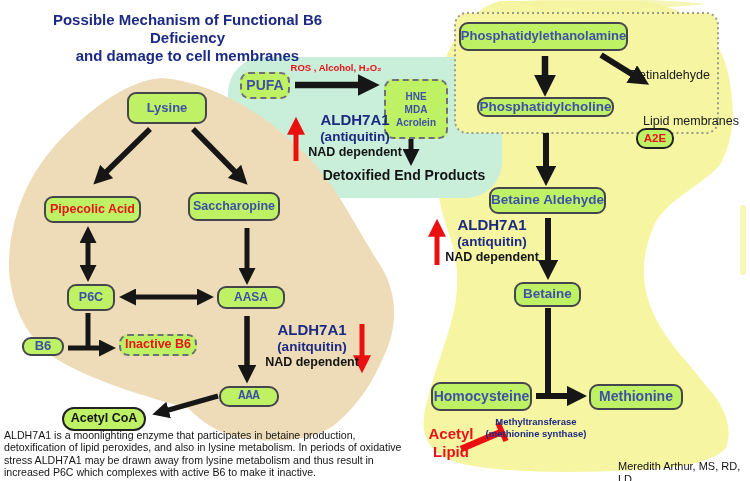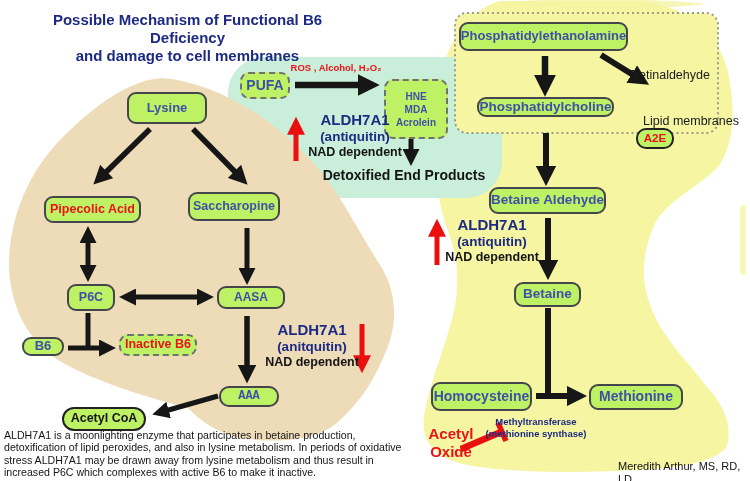--- a/index.html
+++ b/index.html
@@ -134,21 +134,21 @@
   </div>
 
   <div class="lbl center enzyme-block" style="left:252px;top:321px;width:120px;">
     <span class="l1">ALDH7A1</span>
     <span class="l2">(anitquitin)</span>
     <span class="l3">NAD dependent</span>
   </div>
 
   <div class="lbl red center" style="left:422px;top:425px;width:58px;font-size:15px;line-height:1.2;">
     <span style="display:block;">Acetyl</span>
-    <span style="display:block;">Oxide</span>
+    <span style="display:block;">Lipid</span>
   </div>
 
   <div class="lbl navy center" style="left:472px;top:416px;width:128px;font-size:9.5px;line-height:1.25;">
     <span style="display:block;">Methyltransferase</span>
     <span style="display:block;">(methionine synthase)</span>
   </div>
 
   <div class="lbl" style="left:618px;top:460px;font-size:11px;color:#111;">Meredith Arthur, MS, RD, LD</div>
 
   <div class="lbl" id="footnote" style="left:4px;top:429px;width:402px;">ALDH7A1 is a moonlighting enzyme that participates in betaine production, detoxification of lipid peroxides, and also in lysine metabolism. In periods of oxidative stress  ALDH7A1 may be drawn away from lysine metabolism and thus result in increased P6C which complexes with active B6 to make it inactive.</div>

